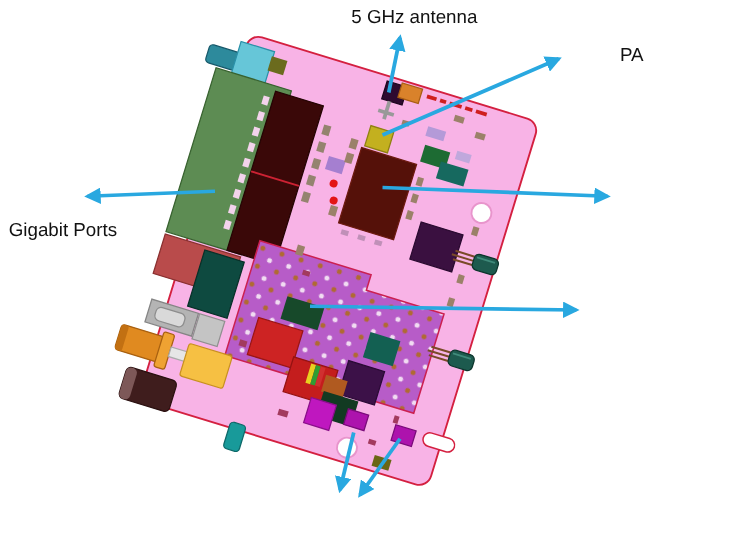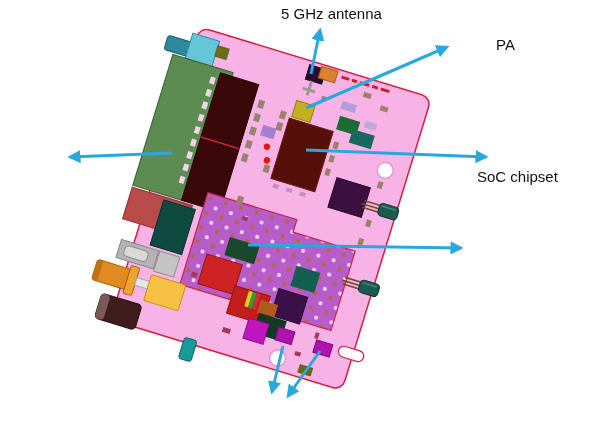--- a/index.html
+++ b/index.html
@@ -181,15 +181,15 @@
     <line x1="172" y1="153" x2="70" y2="157" stroke="#29a8e0" marker-end="url(#ah)"></line>
     <line x1="306" y1="150" x2="486" y2="157" stroke="#29a8e0" marker-end="url(#ah)"></line>
     <line x1="248" y1="245" x2="461" y2="248" stroke="#29a8e0" marker-end="url(#ah)"></line>
     <line x1="283" y1="346" x2="272" y2="392" stroke="#29a8e0" marker-end="url(#ah)"></line>
     <line x1="320" y1="351" x2="288" y2="396" stroke="#29a8e0" marker-end="url(#ah)"></line>
   </g>
 </svg>
 
 <div class="label lbl-5ghz">5 GHz antenna</div>
 <div class="label lbl-pa">PA</div>
-<div class="label lbl-soc">SoC chipset</div>
+<div class="label lbl-ports">Gigabit Ports</div>
 
 </div>
 
 </body></html>

